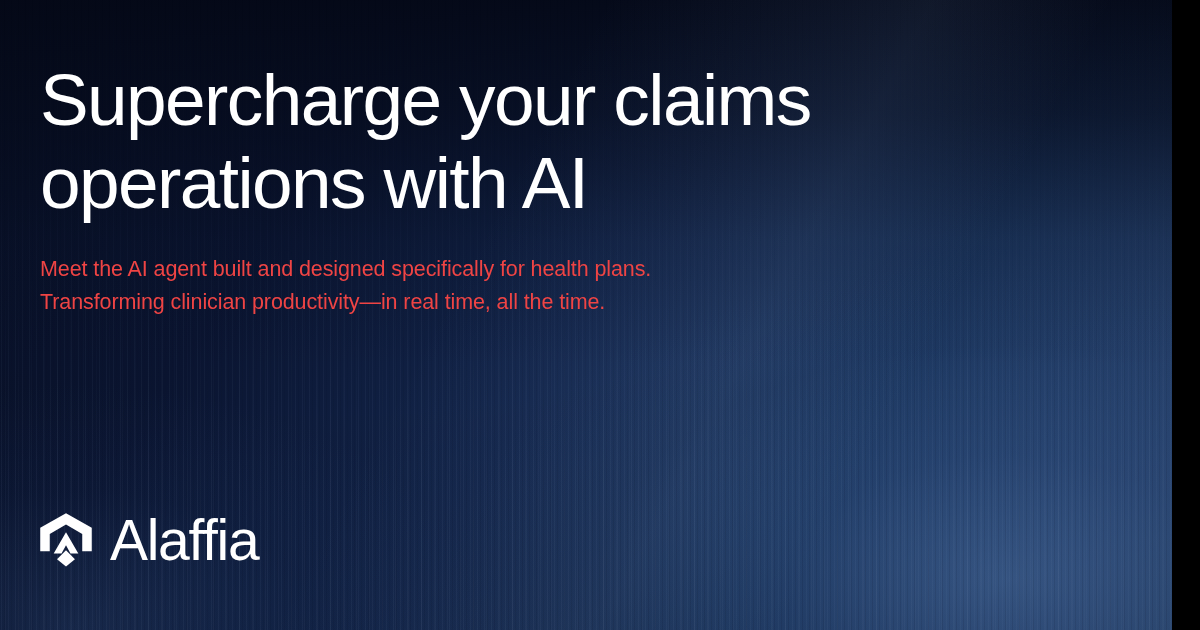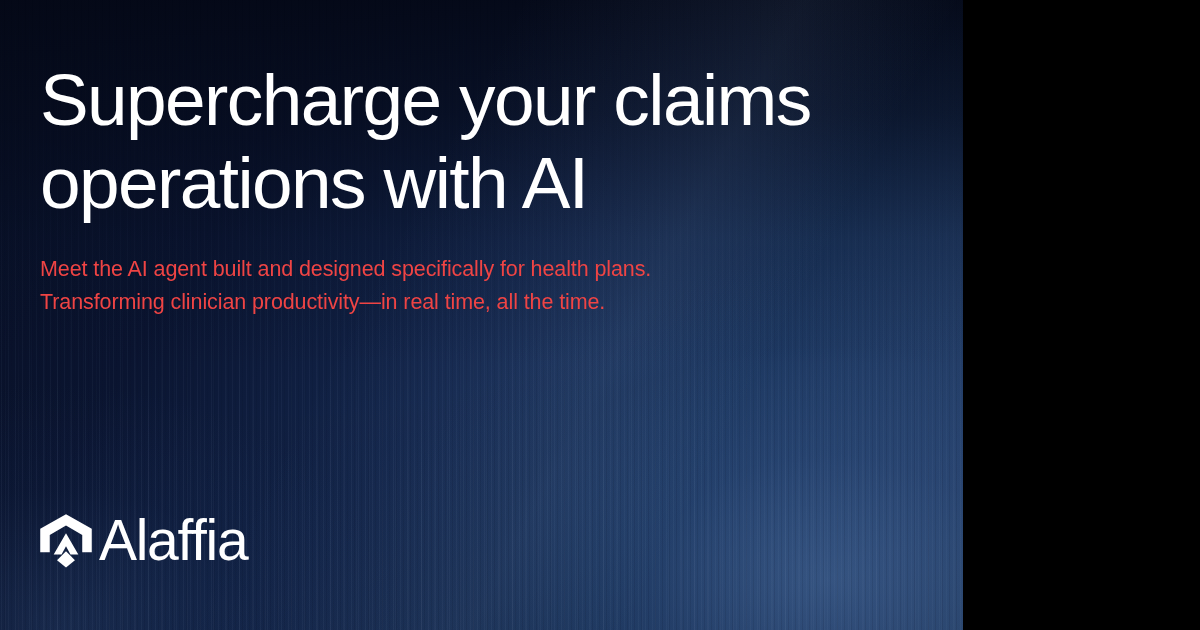--- a/index.html
+++ b/index.html
@@ -3,21 +3,21 @@
 <meta charset="utf-8">
 <style>
   html, body {
     margin: 0;
     padding: 0;
     background: #000;
   }
 
   .og-card {
     position: relative;
-    width: 963px;
+    width: 1172px;
     height: 630px;
     overflow: hidden;
     background: #0a1228;
     font-family: "Liberation Sans", sans-serif;
     -webkit-font-smoothing: antialiased;
   }
 
   
 
   .bg-base {
@@ -179,22 +179,22 @@
     white-space: pre-line;
   }
 
   
 
   .logo-lockup {
     position: absolute;
     left: 38px;
     bottom: 62px;
     display: flex;
-    align-items: flex-end;
-    gap: 5px;
+    align-items: flex-start;
+    gap: 16px;
   }
 
   .logo-mark {
     width: 56px;
     height: 56px;
     display: block;
     flex: 0 0 auto;
   }
 
   .logo-word {

